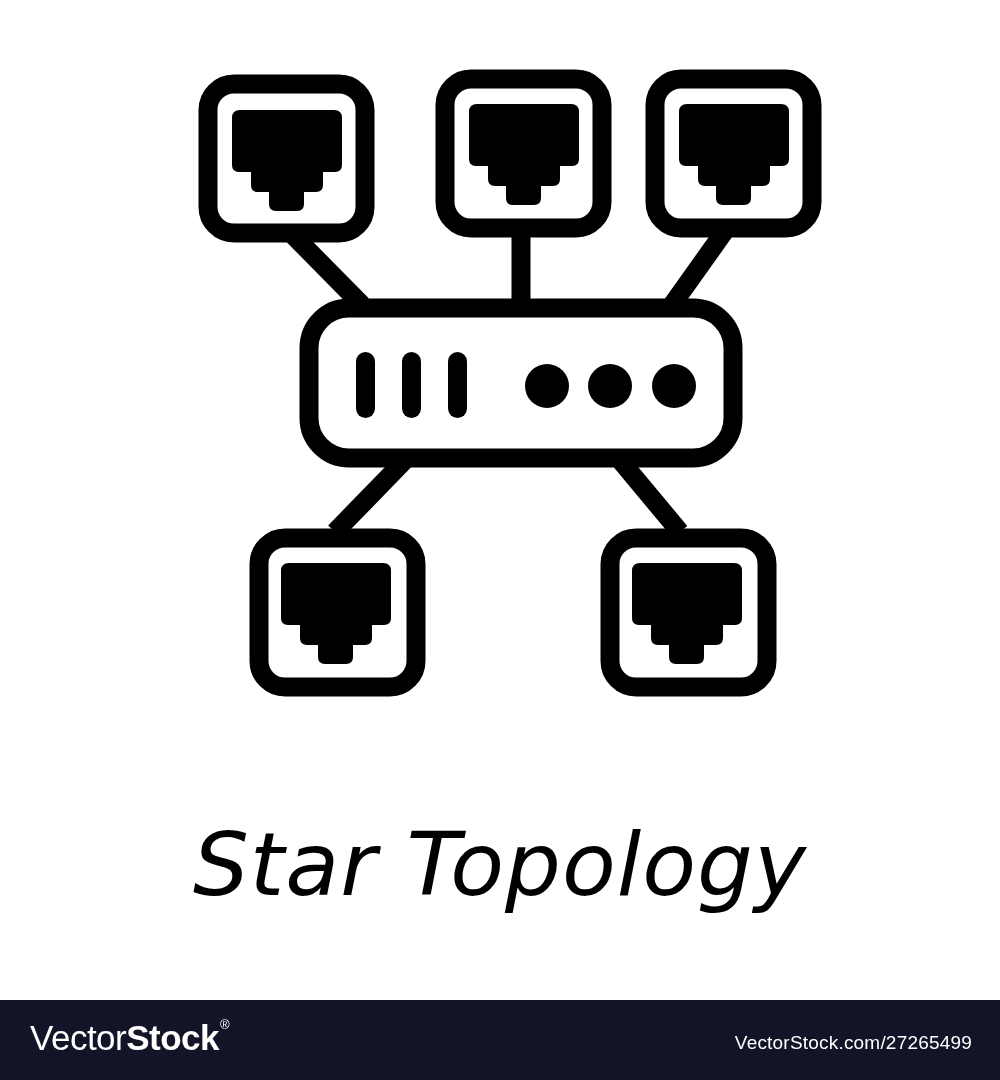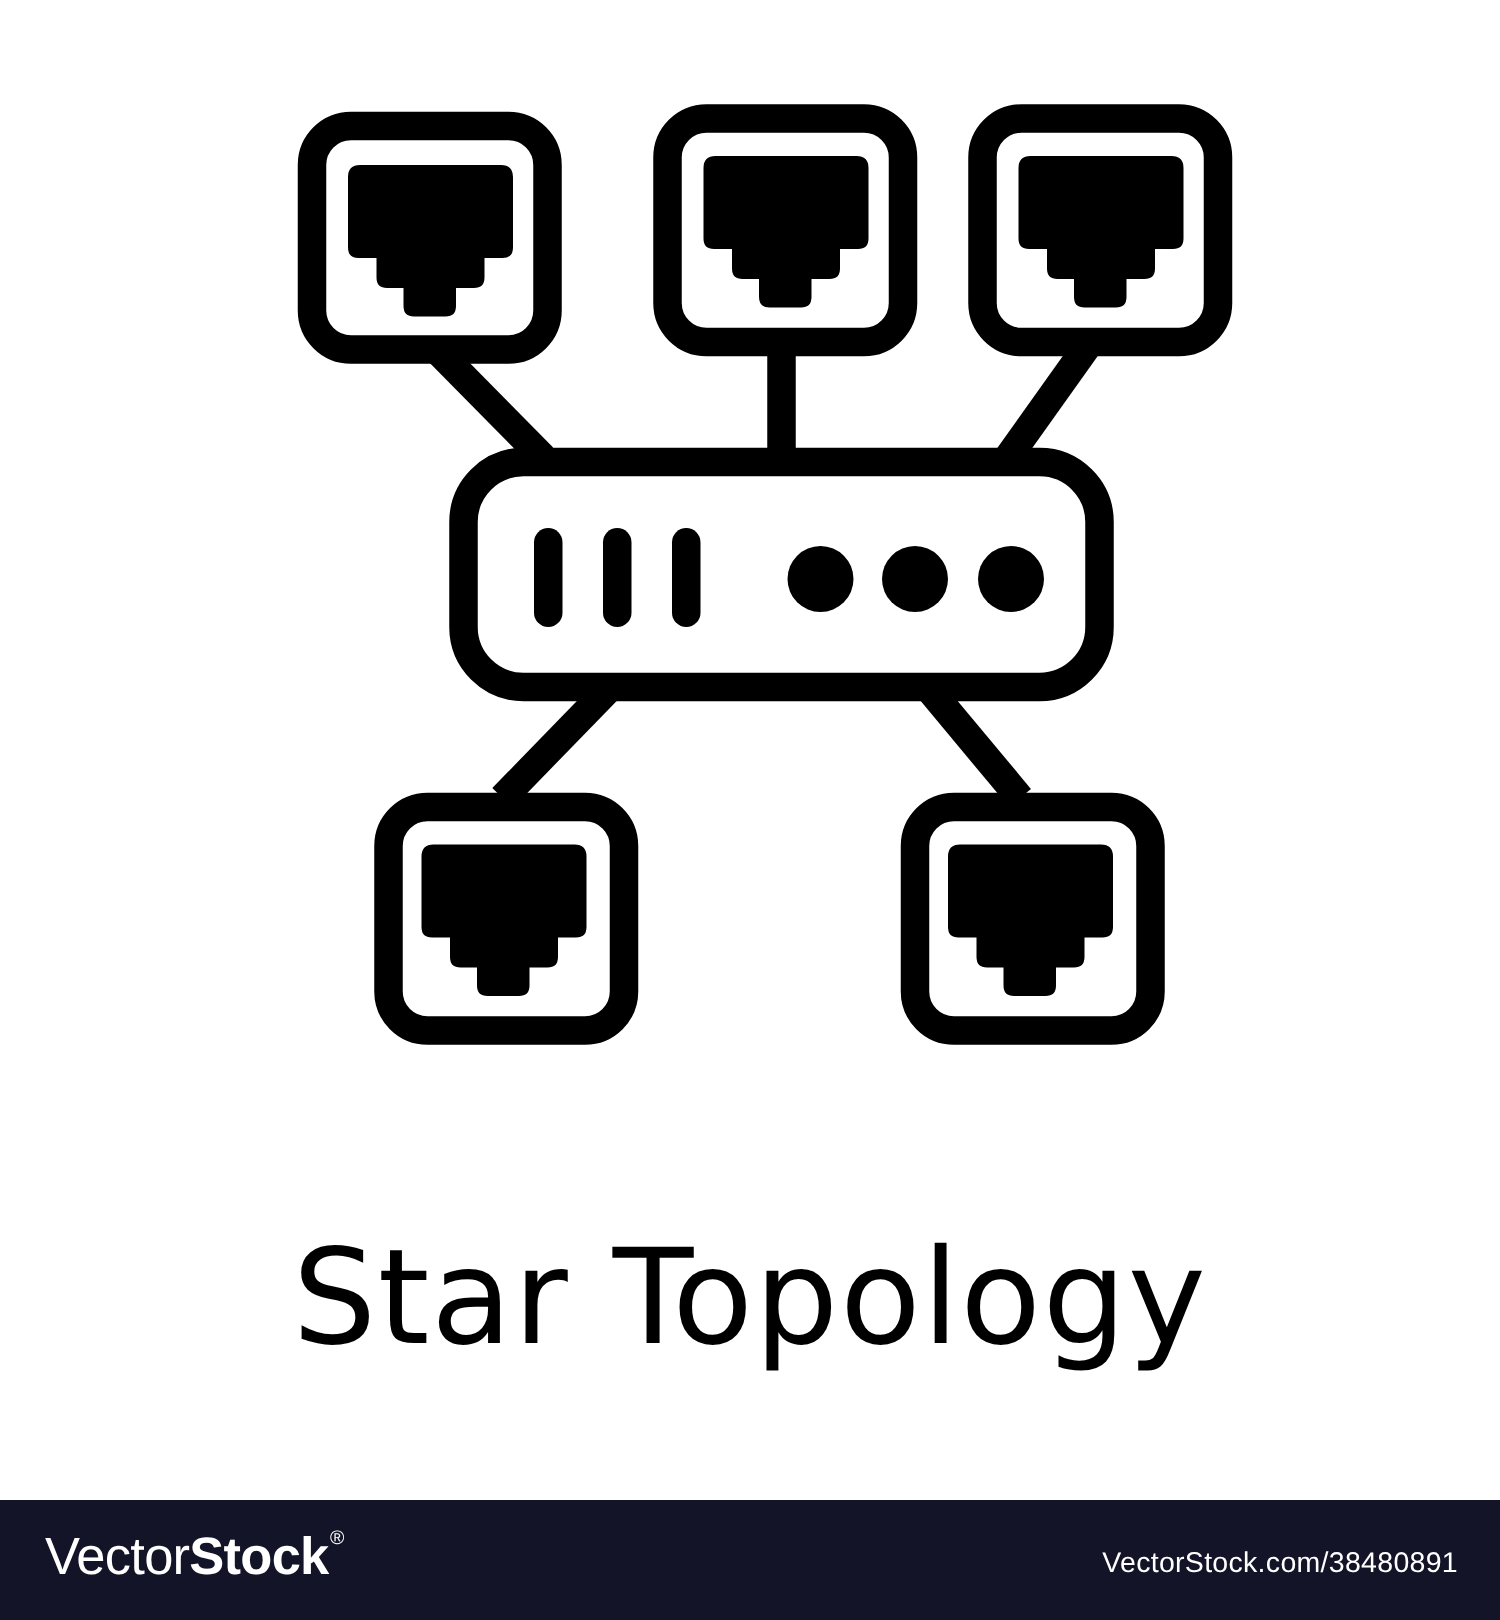--- a/index.html
+++ b/index.html
@@ -28,20 +28,21 @@
       left: 0;
       top: 812px;
       width: 1000px;
       text-align: center;
       font-family: "DejaVu Sans", sans-serif;
       font-size: 88px;
       font-weight: 400;
       letter-spacing: 1px;
       color: #000000;
       line-height: 1.2;
+      font-style: italic;
     }
     .footer {
       position: absolute;
       left: 0;
       top: 1000px;
       width: 1000px;
       height: 96px;
       background: #131427;
       color: #ffffff;
       font-family: "Liberation Sans", sans-serif;
@@ -132,16 +133,16 @@
       <use href="#port" x="632" y="563"></use>
     </g>
   </svg>
 
   <div class="title">Star Topology</div>
 
   <div class="footer">
     <div class="brand">
       <span class="light">Vector</span><span class="bold">Stock</span><sup>®</sup>
     </div>
-    <div class="ref">VectorStock.com/38480891</div>
+    <div class="ref">VectorStock.com/27265499</div>
   </div>
 
 </div>
 
 </body></html>

